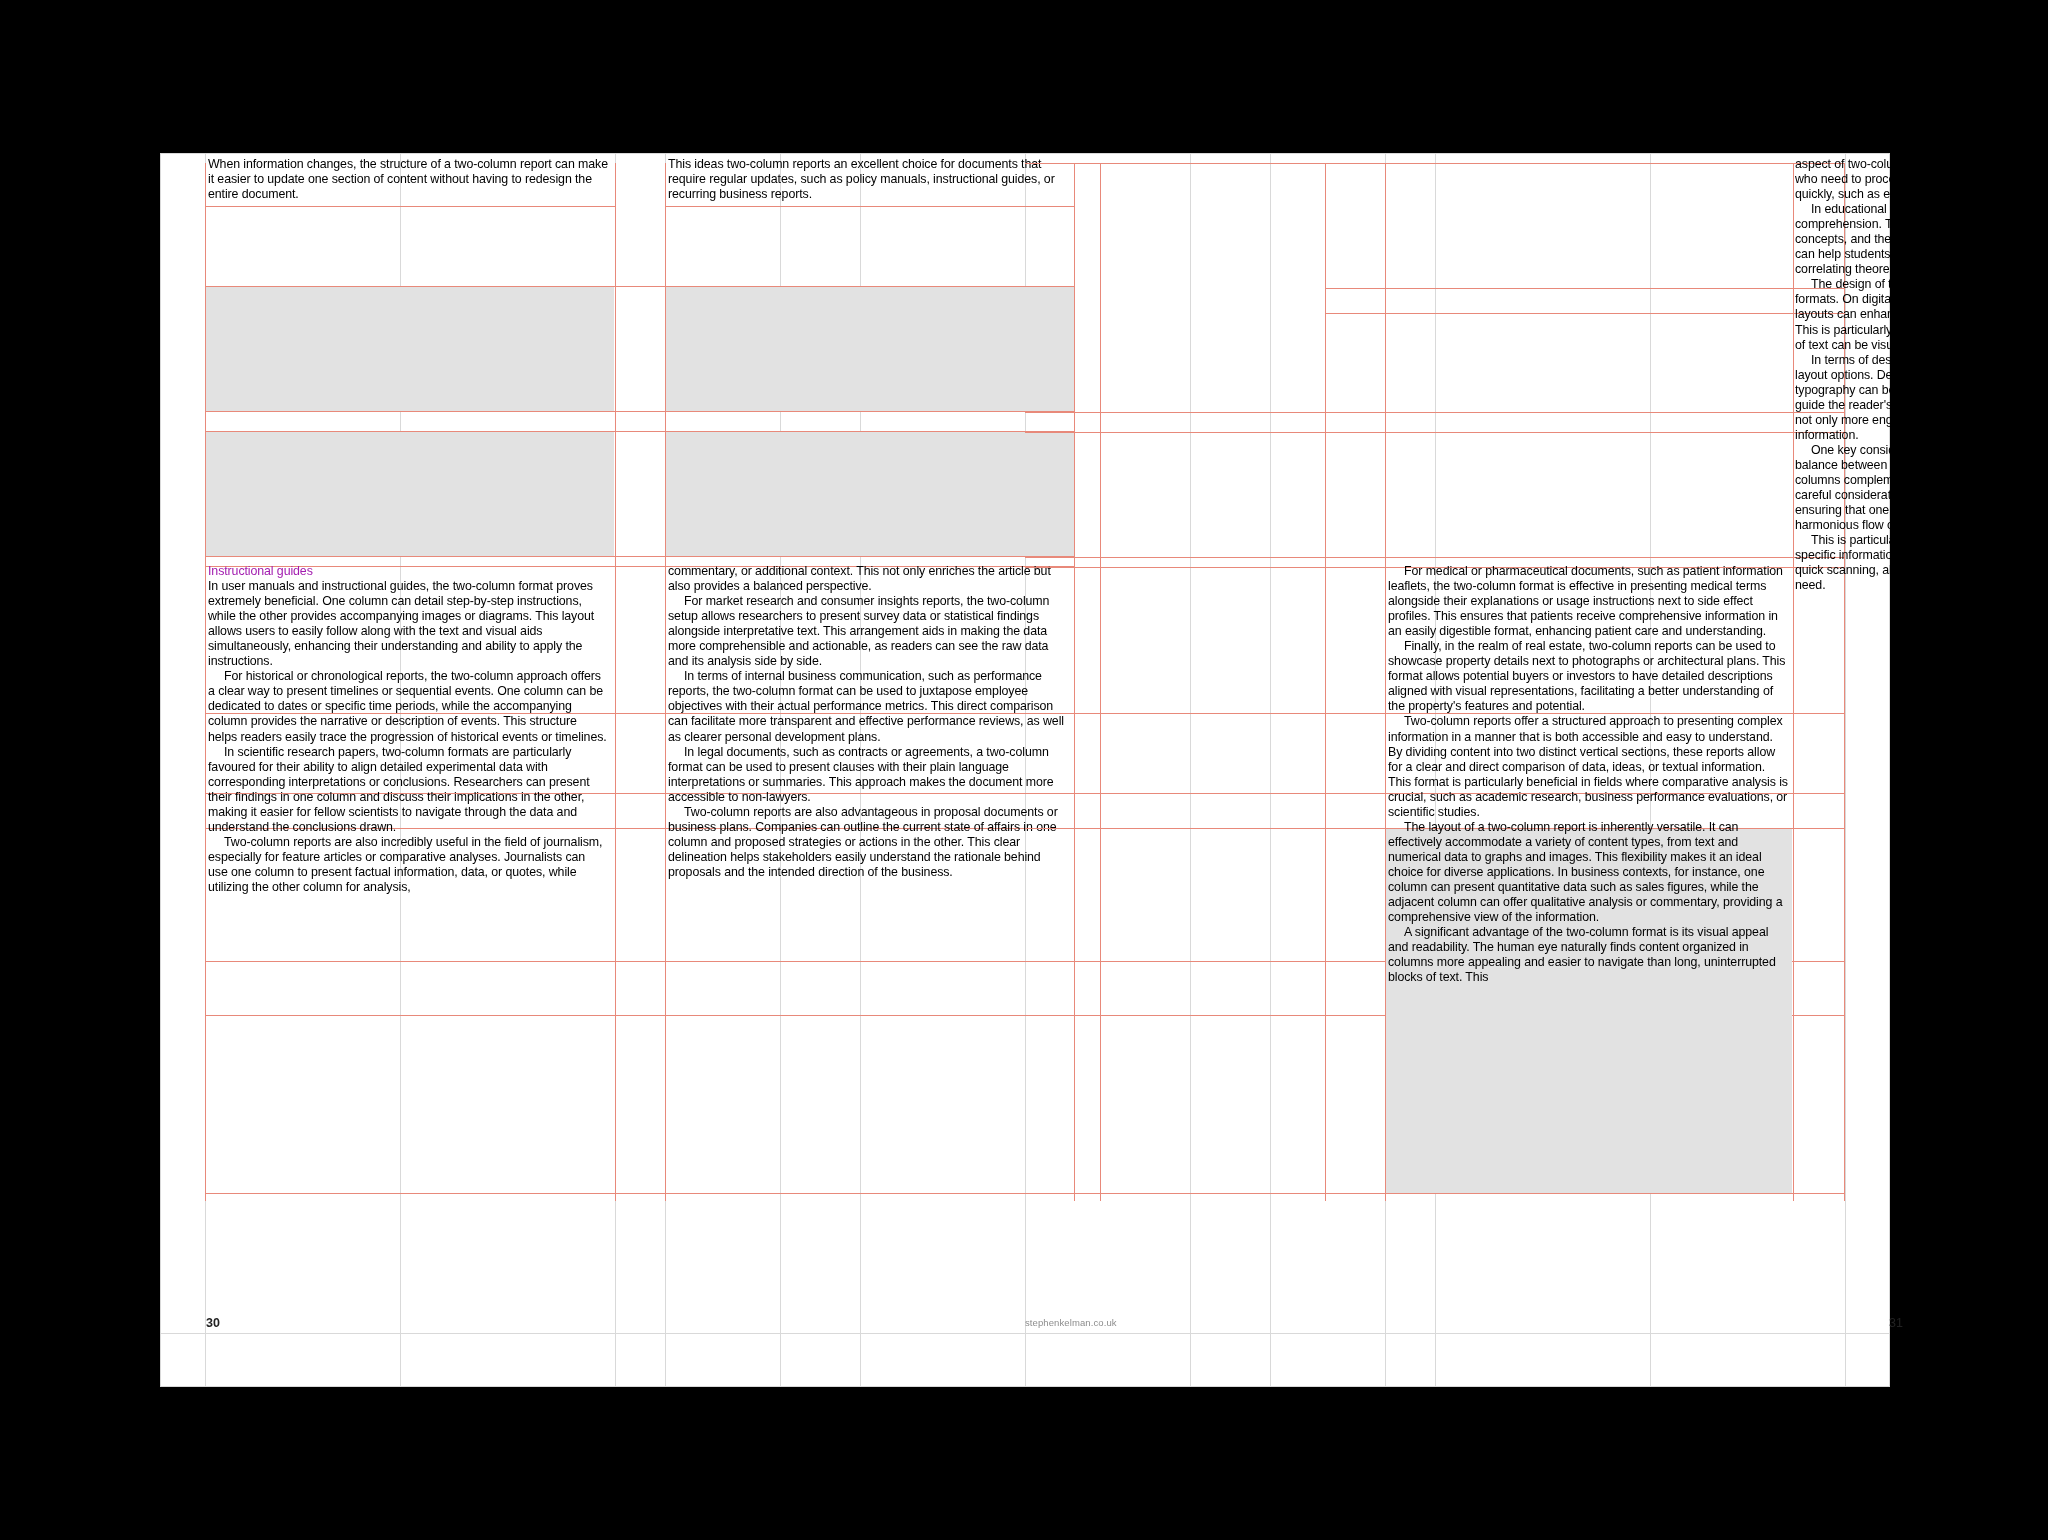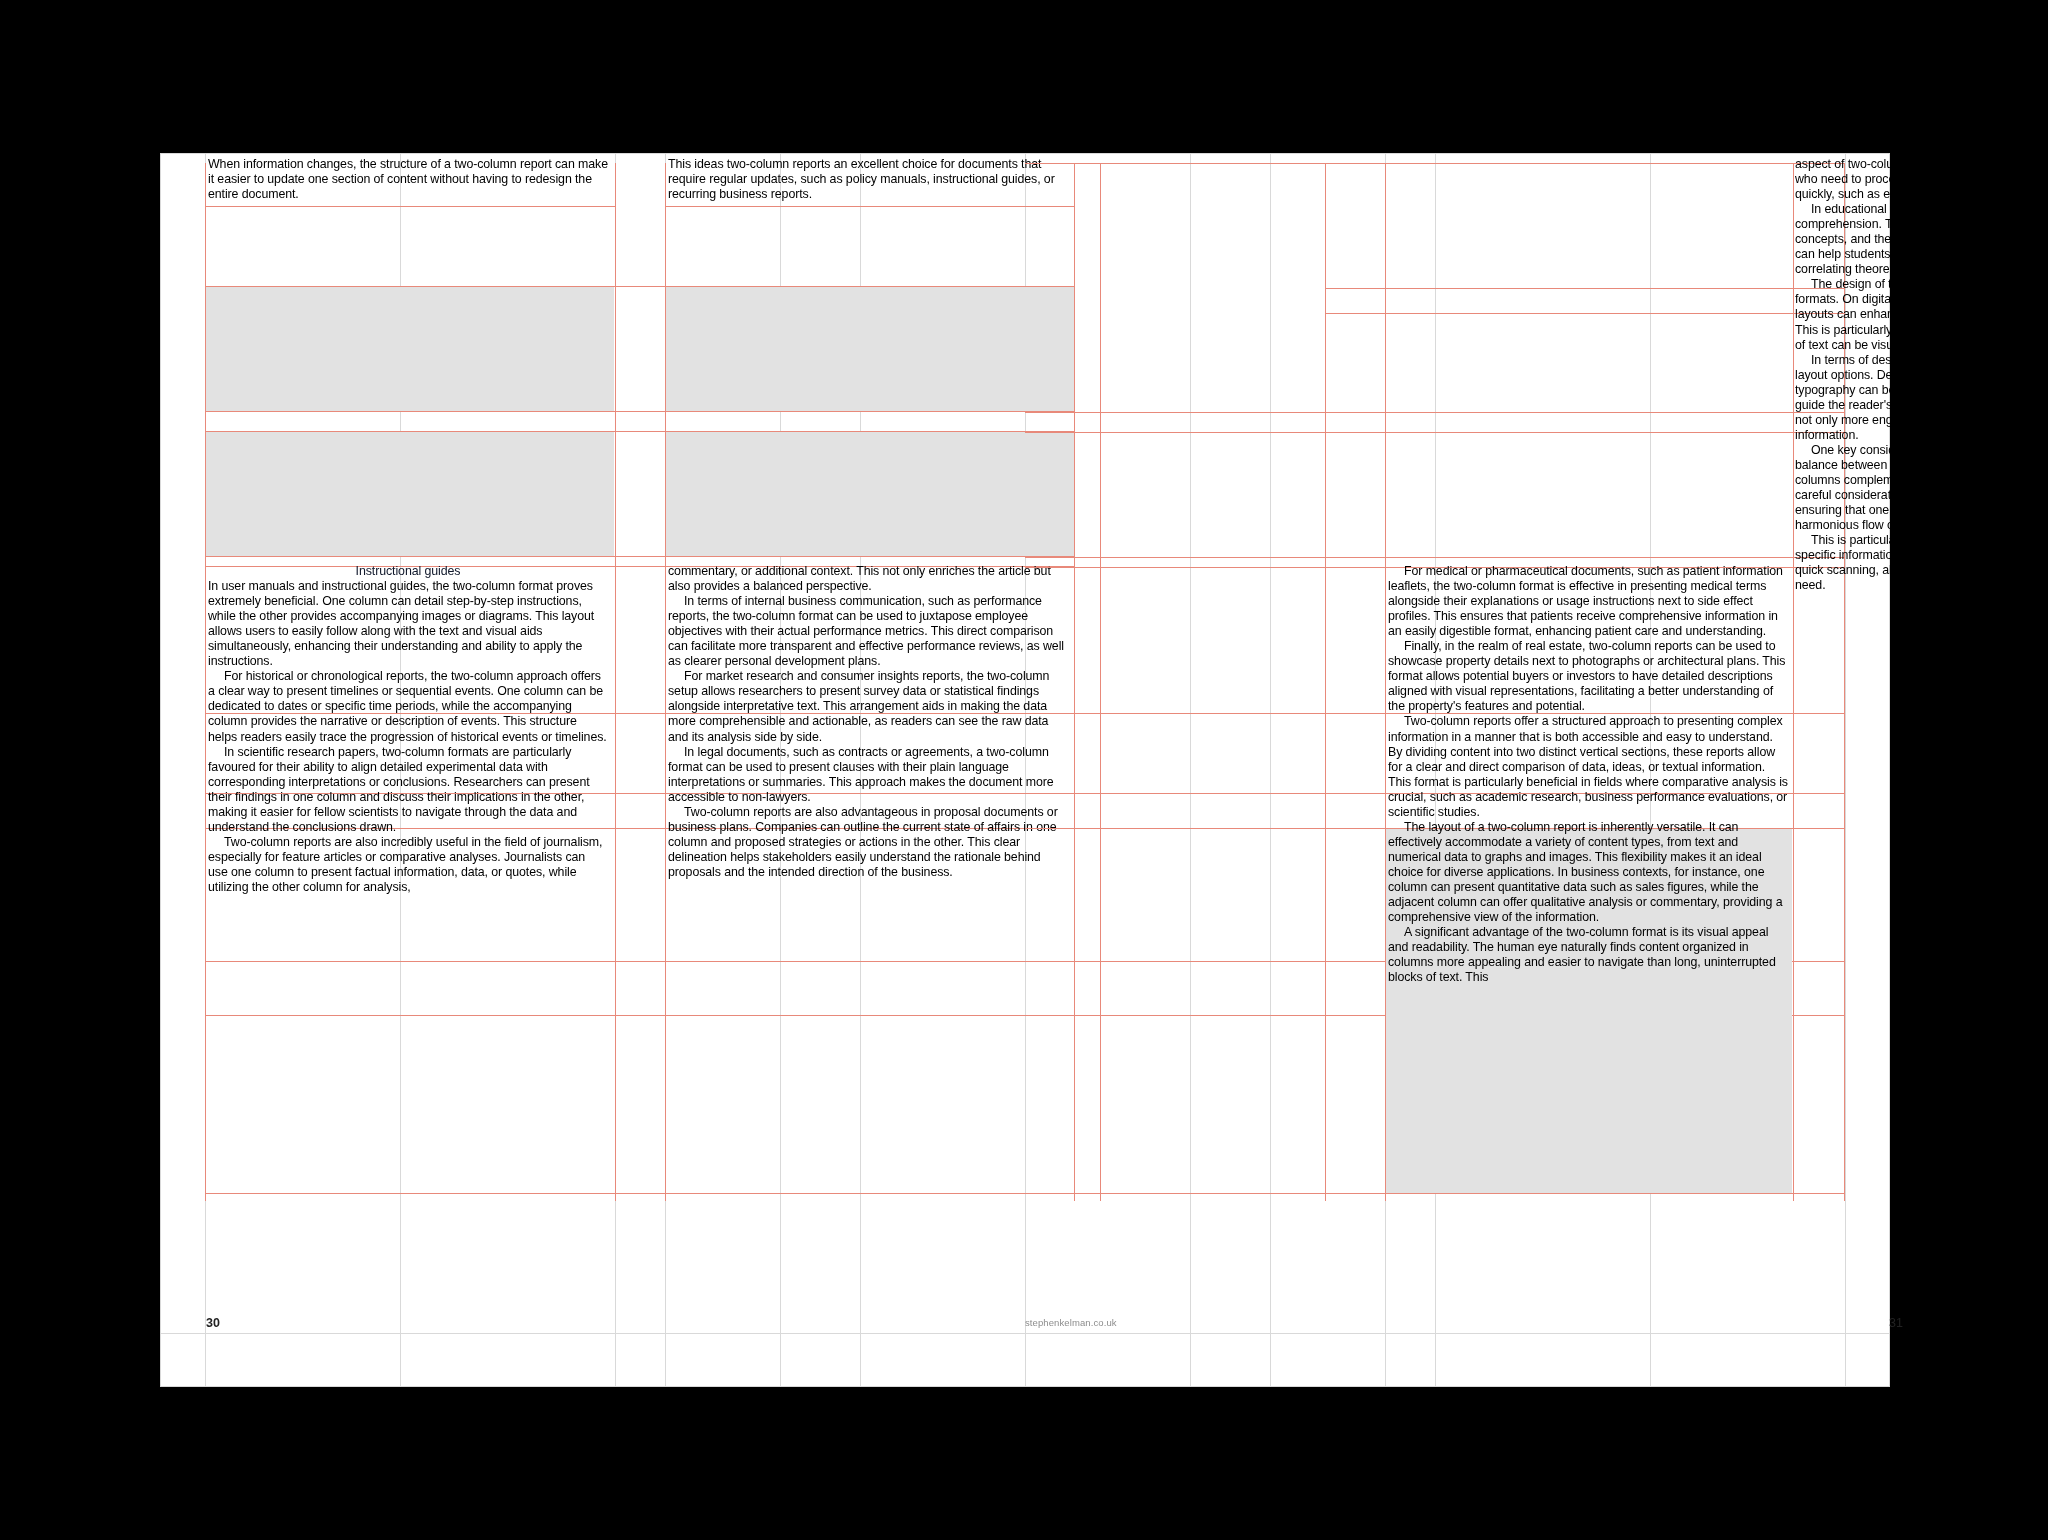--- a/index.html
+++ b/index.html
@@ -76,23 +76,22 @@
     text-align: left;
     box-sizing: border-box;
   }
   .col p {
     margin: 0;
   }
   .col p.indent {
     text-indent: 16px;
   }
   .col .heading {
-    color: #0f172a;
-    margin: 0;
-    text-align: center;
+    color: #a21caf;
+    margin: 0;
   }
 
   
   .pullquote {
     position: absolute;
     font-size: 34px;
     line-height: 38.6px;
     letter-spacing: -0.7px;
     color: #111111;
     margin: 0;
@@ -176,22 +175,22 @@
       <div class="col" style="left:48px; top:411px; width:400px;">
         <p class="heading">Instructional guides</p>
         <p>In user manuals and instructional guides, the two-column format proves extremely beneficial. One column can detail step-by-step instructions, while the other provides accompanying images or diagrams. This layout allows users to easily follow along with the text and visual aids simultaneously, enhancing their understanding and ability to apply the instructions.</p>
         <p class="indent">For historical or chronological reports, the two-column approach offers a clear way to present timelines or sequential events. One column can be dedicated to dates or specific time periods, while the accompanying column provides the narrative or description of events. This structure helps readers easily trace the progression of historical events or timelines.</p>
         <p class="indent">In scientific research papers, two-column formats are particularly favoured for their ability to align detailed experimental data with corresponding interpretations or conclusions. Researchers can present their findings in one column and discuss their implications in the other, making it easier for fellow scientists to navigate through the data and understand the conclusions drawn.</p>
         <p class="indent">Two-column reports are also incredibly useful in the field of journalism, especially for feature articles or comparative analyses. Journalists can use one column to present factual information, data, or quotes, while utilizing the other column for analysis,</p>
       </div>
 
       <div class="col" style="left:508px; top:411px; width:400px;">
         <p>commentary, or additional context. This not only enriches the article but also provides a balanced perspective.</p>
+        <p class="indent">For market research and consumer insights reports, the two-column setup allows researchers to present survey data or statistical findings alongside interpretative text. This arrangement aids in making the data more comprehensible and actionable, as readers can see the raw data and its analysis side by side.</p>
         <p class="indent">In terms of internal business communication, such as performance reports, the two-column format can be used to juxtapose employee objectives with their actual performance metrics. This direct comparison can facilitate more transparent and effective performance reviews, as well as clearer personal development plans.</p>
-        <p class="indent">For market research and consumer insights reports, the two-column setup allows researchers to present survey data or statistical findings alongside interpretative text. This arrangement aids in making the data more comprehensible and actionable, as readers can see the raw data and its analysis side by side.</p>
         <p class="indent">In legal documents, such as contracts or agreements, a two-column format can be used to present clauses with their plain language interpretations or summaries. This approach makes the document more accessible to non-lawyers.</p>
         <p class="indent">Two-column reports are also advantageous in proposal documents or business plans. Companies can outline the current state of affairs in one column and proposed strategies or actions in the other. This clear delineation helps stakeholders easily understand the rationale behind proposals and the intended direction of the business.</p>
       </div>
 
       <div class="folio" style="left:46px; bottom:57px;font-weight:bold;">30</div>
     </div>
 
     <div class="page right">
 
       <div class="rule-h" style="left:0px;   top:10px;  width:820px;"></div>

